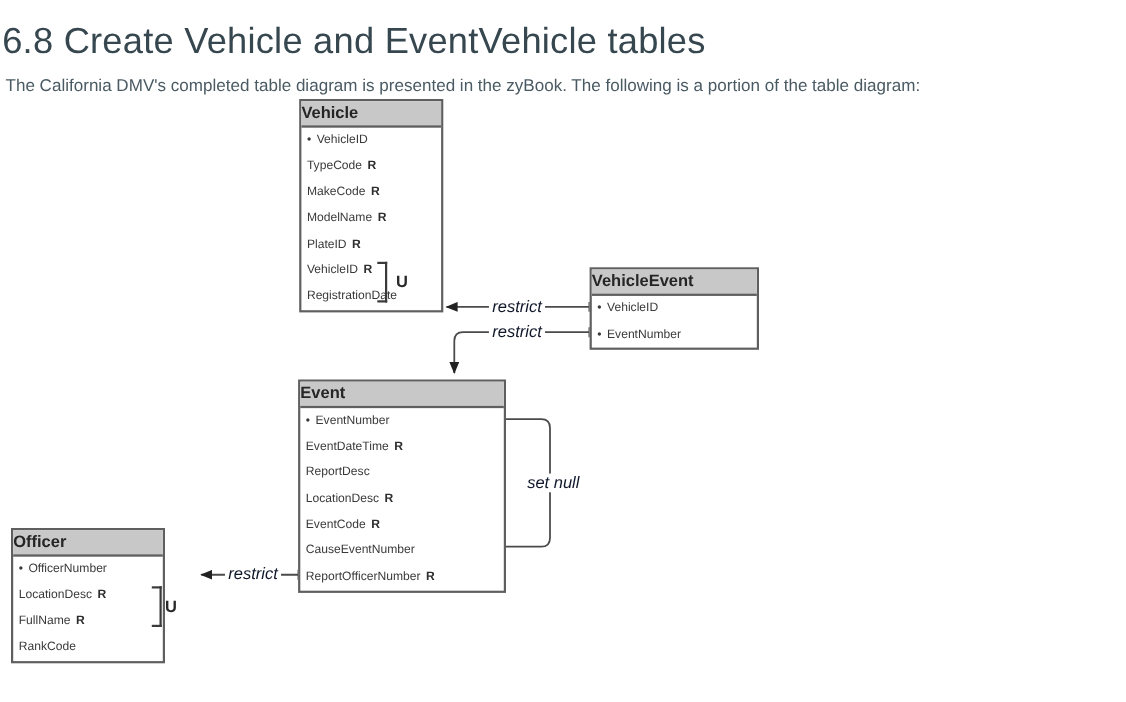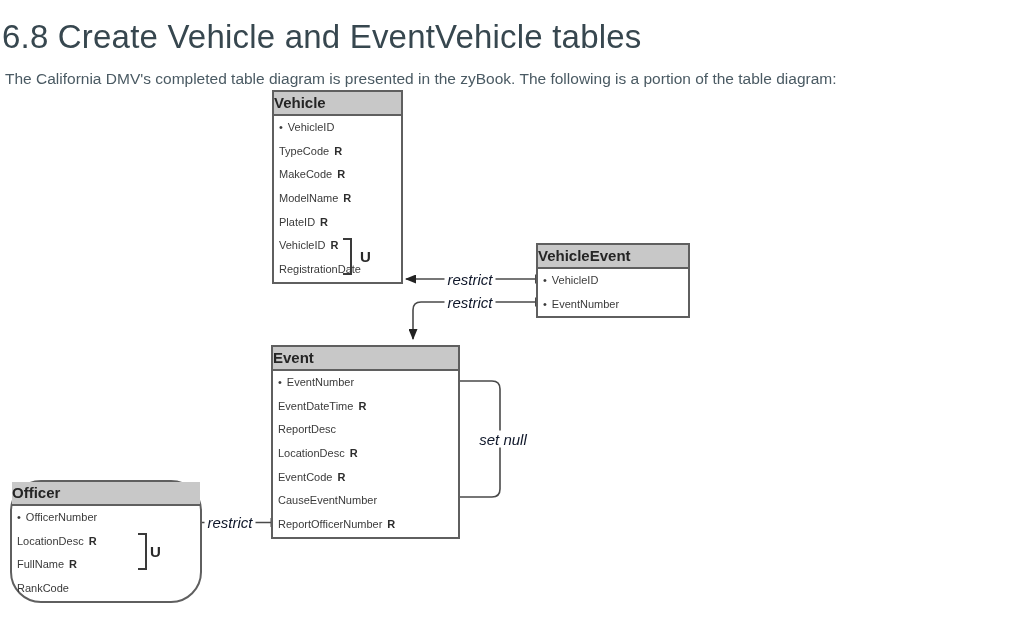--- a/index.html
+++ b/index.html
@@ -80,21 +80,21 @@
   <div class="thead">Event</div>
   <div class="trow"><span class="pk">•</span><span>EventNumber</span><span class="req"></span></div>
   <div class="trow"><span class="pk"></span><span>EventDateTime</span><span class="req">R</span></div>
   <div class="trow"><span class="pk"></span><span>ReportDesc</span><span class="req"></span></div>
   <div class="trow"><span class="pk"></span><span>LocationDesc</span><span class="req">R</span></div>
   <div class="trow"><span class="pk"></span><span>EventCode</span><span class="req">R</span></div>
   <div class="trow"><span class="pk"></span><span>CauseEventNumber</span><span class="req"></span></div>
   <div class="trow"><span class="pk"></span><span>ReportOfficerNumber</span><span class="req">R</span></div>
 </div>
 
-<div class="dbtable" style="left:10px;top:480px;width:192px;border-radius:31px;">
+<div class="dbtable" style="left:10px;top:480px;width:140px;">
   <div class="thead">Officer</div>
   <div class="trow"><span class="pk">•</span><span>OfficerNumber</span><span class="req"></span></div>
   <div class="trow"><span class="pk"></span><span>LocationDesc</span><span class="req">R</span></div>
   <div class="trow"><span class="pk"></span><span>FullName</span><span class="req">R</span></div>
   <div class="trow"><span class="pk"></span><span>RankCode</span><span class="req"></span></div>
 </div>
 
 <div class="bracket" style="left:138px;top:533px;width:9px;height:37px;"></div>
 <div class="ulabel" style="left:150px;top:543px;">U</div>
 

